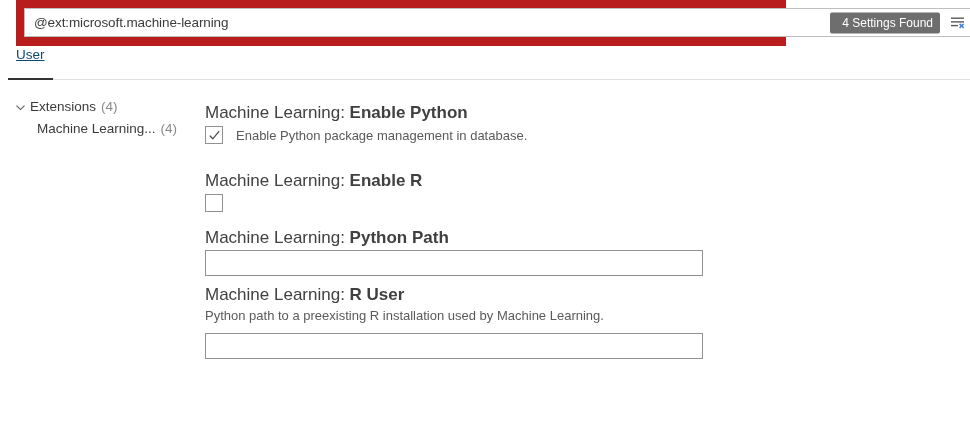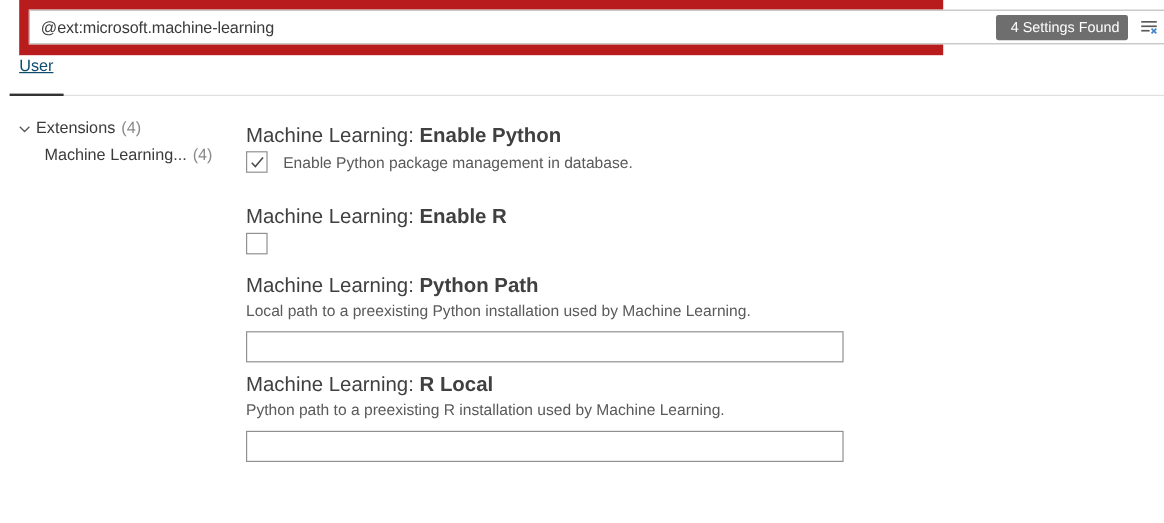--- a/index.html
+++ b/index.html
@@ -289,26 +289,25 @@
       </div>
       <div class="checkbox-row">
         <span class="checkbox"></span>
       </div>
     </div>
 
     <div class="setting-item" style="margin-bottom:10px;">
       <div class="setting-title">
         <span class="cat">Machine Learning: </span><span class="name">Python Path</span>
       </div>
-      <div class="setting-desc">Local path to a preexisting Python installation used by Machine Learning.</div>
       <input class="text-input" type="text" value="" style="">
     </div>
 
     <div class="setting-item">
       <div class="setting-title">
-        <span class="cat">Machine Learning: </span><span class="name">R Local</span>
+        <span class="cat">Machine Learning: </span><span class="name">R User</span>
       </div>
       <div class="setting-desc">Python path to a preexisting R installation used by Machine Learning.</div>
       <input class="text-input" type="text" value="" style="">
     </div>
 
   </div>
 </div>
 
 </body></html>

